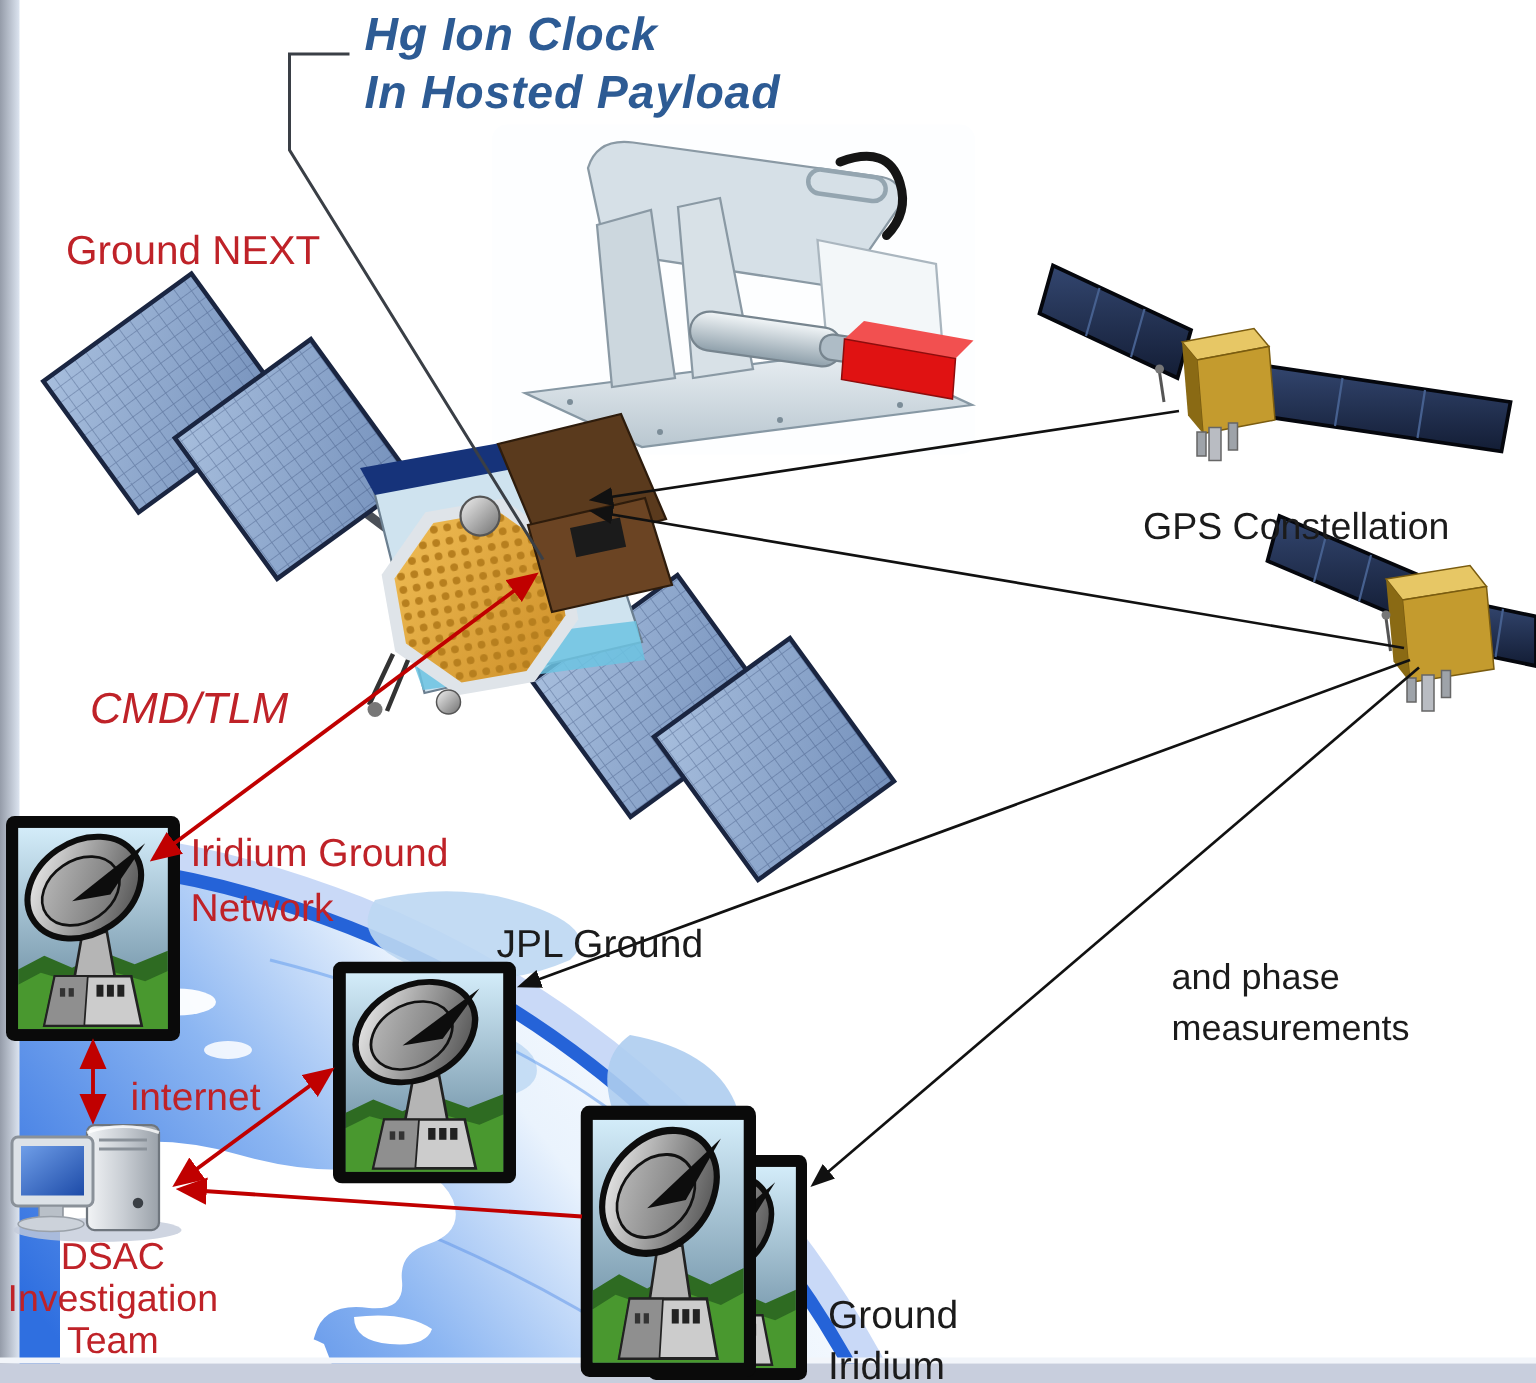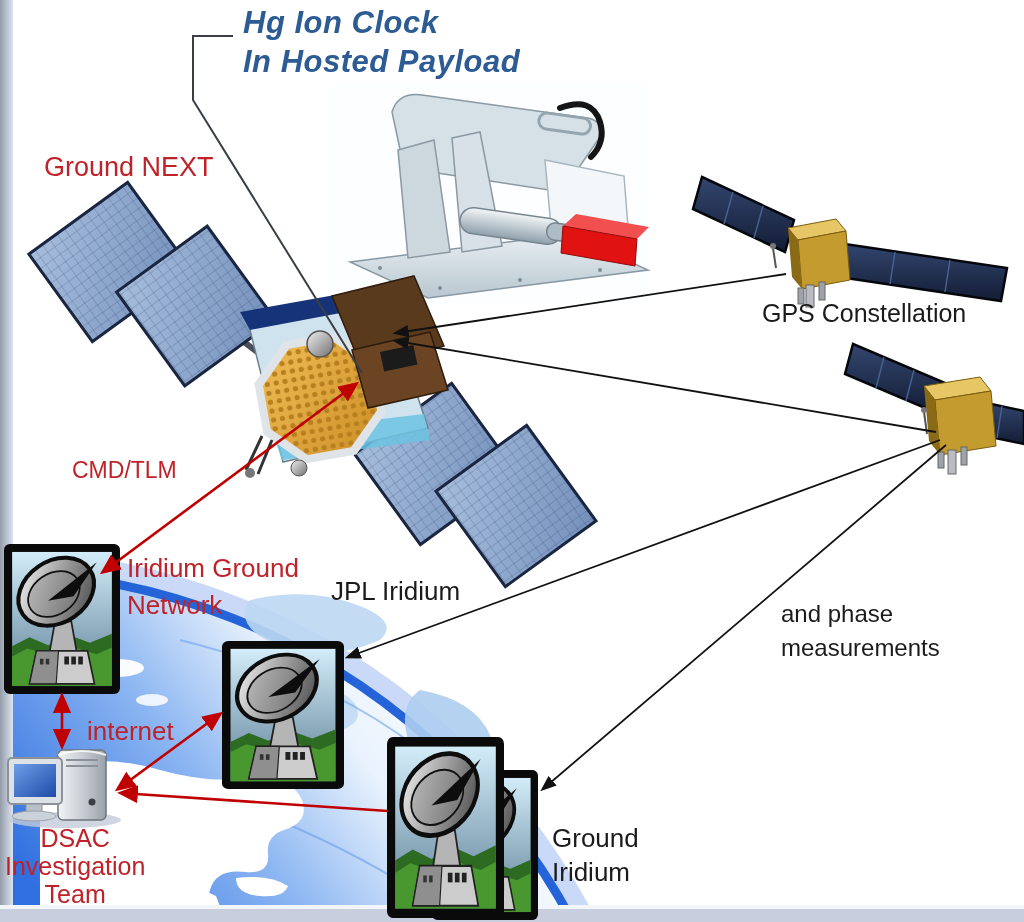--- a/index.html
+++ b/index.html
@@ -4,27 +4,27 @@
 <style>
   html,body{margin:0;padding:0;background:#b8bec9;}
   .stage{
     position:relative;width:1024px;height:922px;overflow:hidden;
     background:#ffffff;
     font-family:"Liberation Sans",sans-serif;
   }
   .lbl{position:absolute;z-index:5;white-space:nowrap;}
   .lbl div{pointer-events:none;}
   .red{color:#bf2228;}
-  .blk{color:#1b1b1b;}
+  .blk{color:#1b1b1b;margin-top:38px;}
   .title{
     left:243px;top:3px;font-size:31px;line-height:39px;
     font-weight:bold;font-style:italic;color:#2d5b94;letter-spacing:0.5px;
   }
   .iridium-next{left:44px;top:152px;font-size:27px;}
-  .cmd-tlm{left:72px;top:457px;font-size:23px;}
+  .cmd-tlm{left:60px;top:457px;font-size:29px;font-style:italic;}
   .gps-const{left:762px;top:299px;font-size:25px;}
   .jpl{left:331px;top:574px;font-size:26px;line-height:35px;}
   .ignet{left:127px;top:550px;font-size:26px;line-height:37px;}
   .internet{left:87px;top:716px;font-size:26px;}
   .dsac{left:5px;top:824px;font-size:25px;line-height:28px;text-align:center;}
   .pseudo{left:781px;top:597px;font-size:24px;line-height:34px;}
   .otherigs{left:552px;top:821px;font-size:26px;line-height:34px;}
   svg.scene{position:absolute;left:0;top:0;z-index:1;}
 </style>
 </head>
@@ -265,21 +265,21 @@
   <div>In Hosted Payload</div>
 </div>
 
 <div class="lbl red iridium-next">Ground NEXT</div>
 
 <div class="lbl red cmd-tlm">CMD/TLM</div>
 
 <div class="lbl blk gps-const">GPS Constellation</div>
 
 <div class="lbl blk jpl">
-  <div>JPL Iridium</div>
+  <div>JPL Ground</div>
 </div>
 
 <div class="lbl red ignet">
   <div>Iridium Ground</div>
   <div>Network</div>
 </div>
 
 <div class="lbl red internet">internet</div>
 
 <div class="lbl red dsac">

